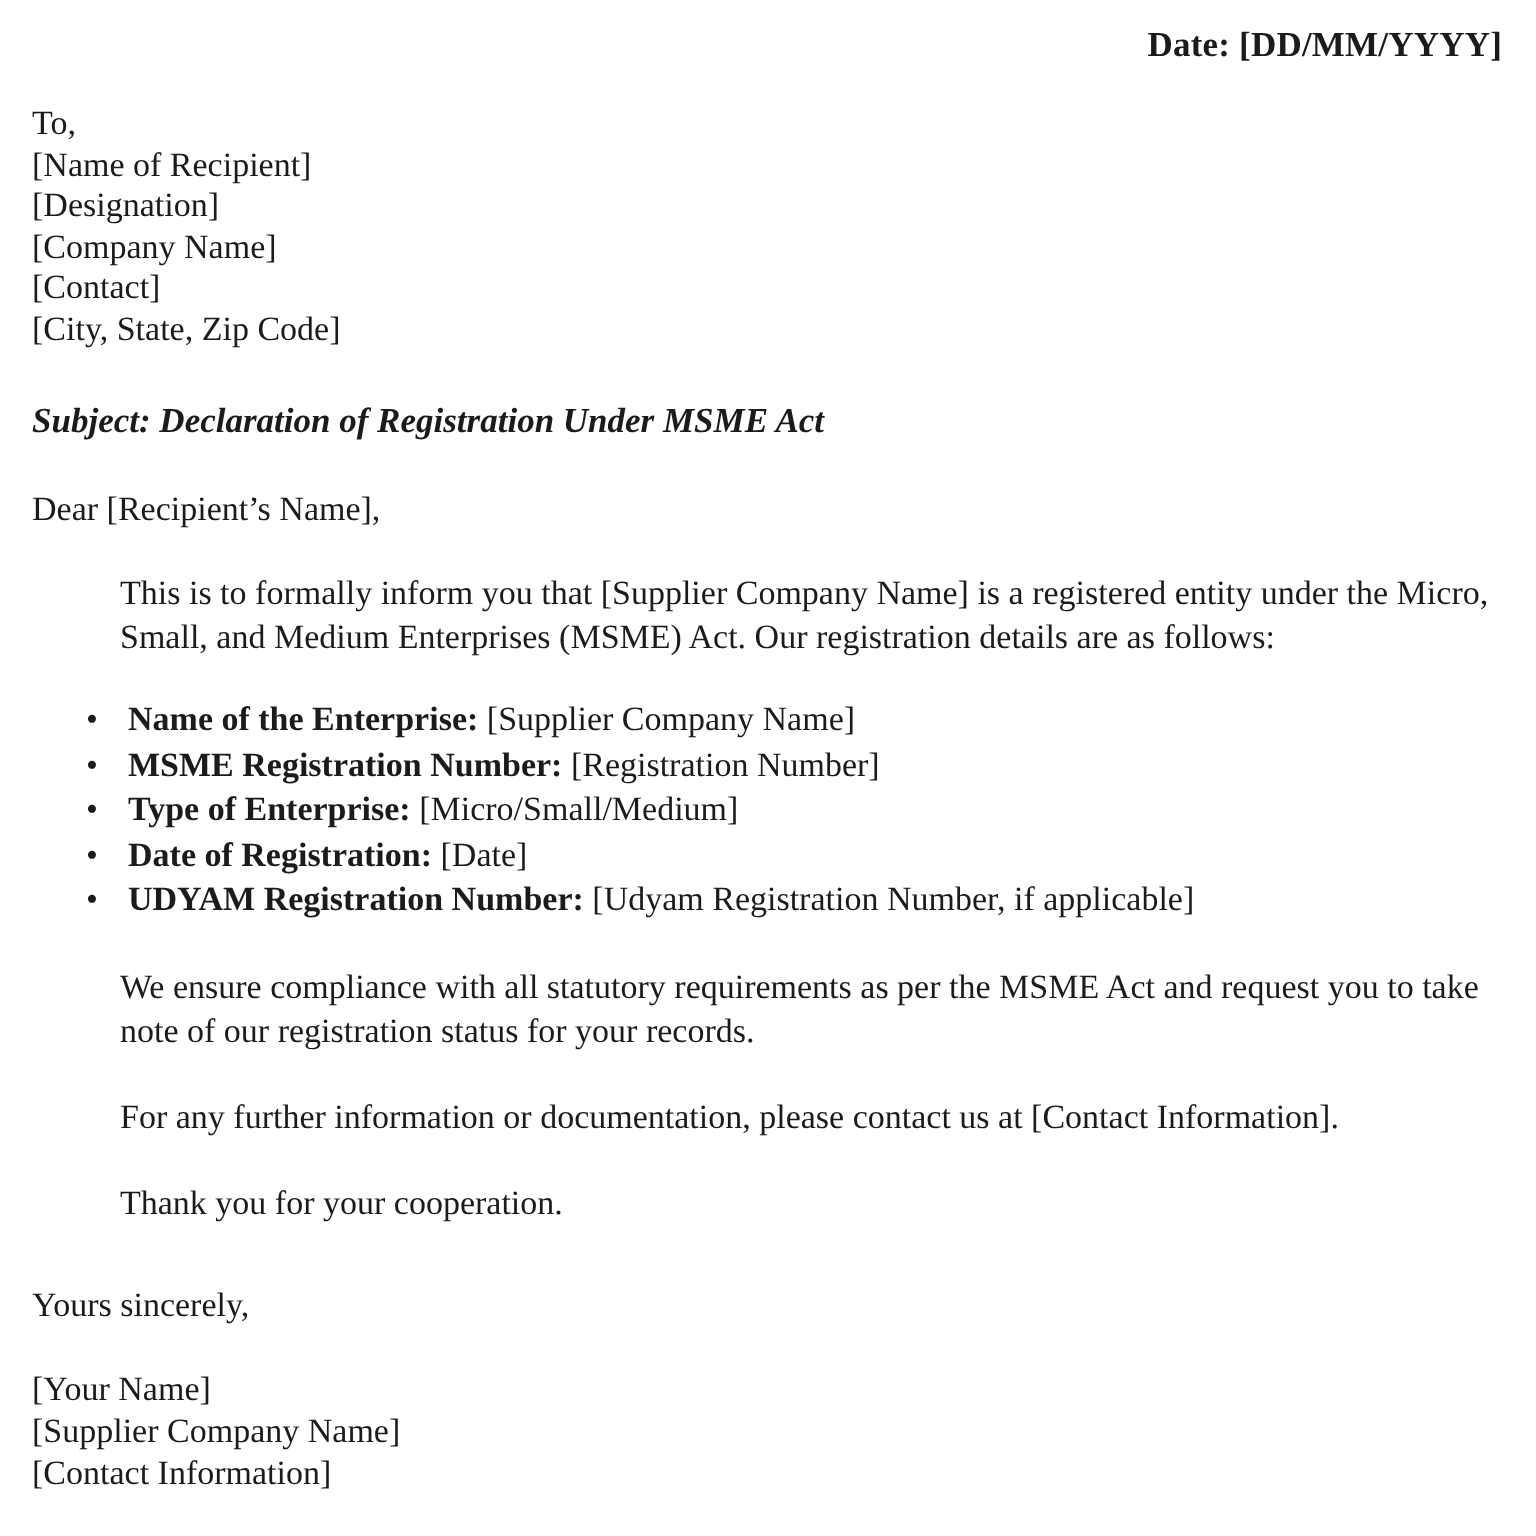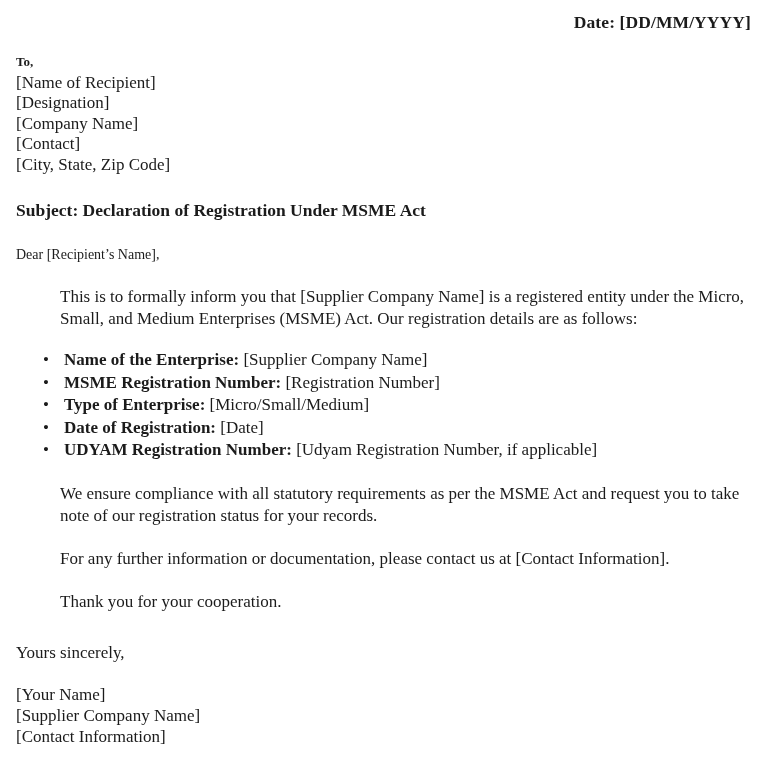--- a/index.html
+++ b/index.html
@@ -32,39 +32,40 @@
     line-height: 20px;
     padding-top: 12px;
     padding-right: 1px;
     letter-spacing: 0.1px;
   }
 
   .to-block {
     margin-top: 20px;
   }
   .to-label {
-    font-weight: bold;
-    font-size: 13px;
+    font-weight: normal;
+    font-size: 17px;
     line-height: 20.5px;
   }
   .addr-line {
     font-size: 17px;
     line-height: 20.5px;
     white-space: pre;
   }
 
   .subject {
     font-weight: bold;
     font-size: 17.5px;
     line-height: 21px;
     margin-top: 25px;
+    font-style: italic;
   }
 
   .salutation {
-    font-size: 14px;
+    font-size: 17px;
     line-height: 21px;
     margin-top: 23px;
   }
 
   .para {
     font-size: 17px;
     line-height: 22px;
     margin-top: 21px;
     max-width: 736px;
     margin-left: 44px;

